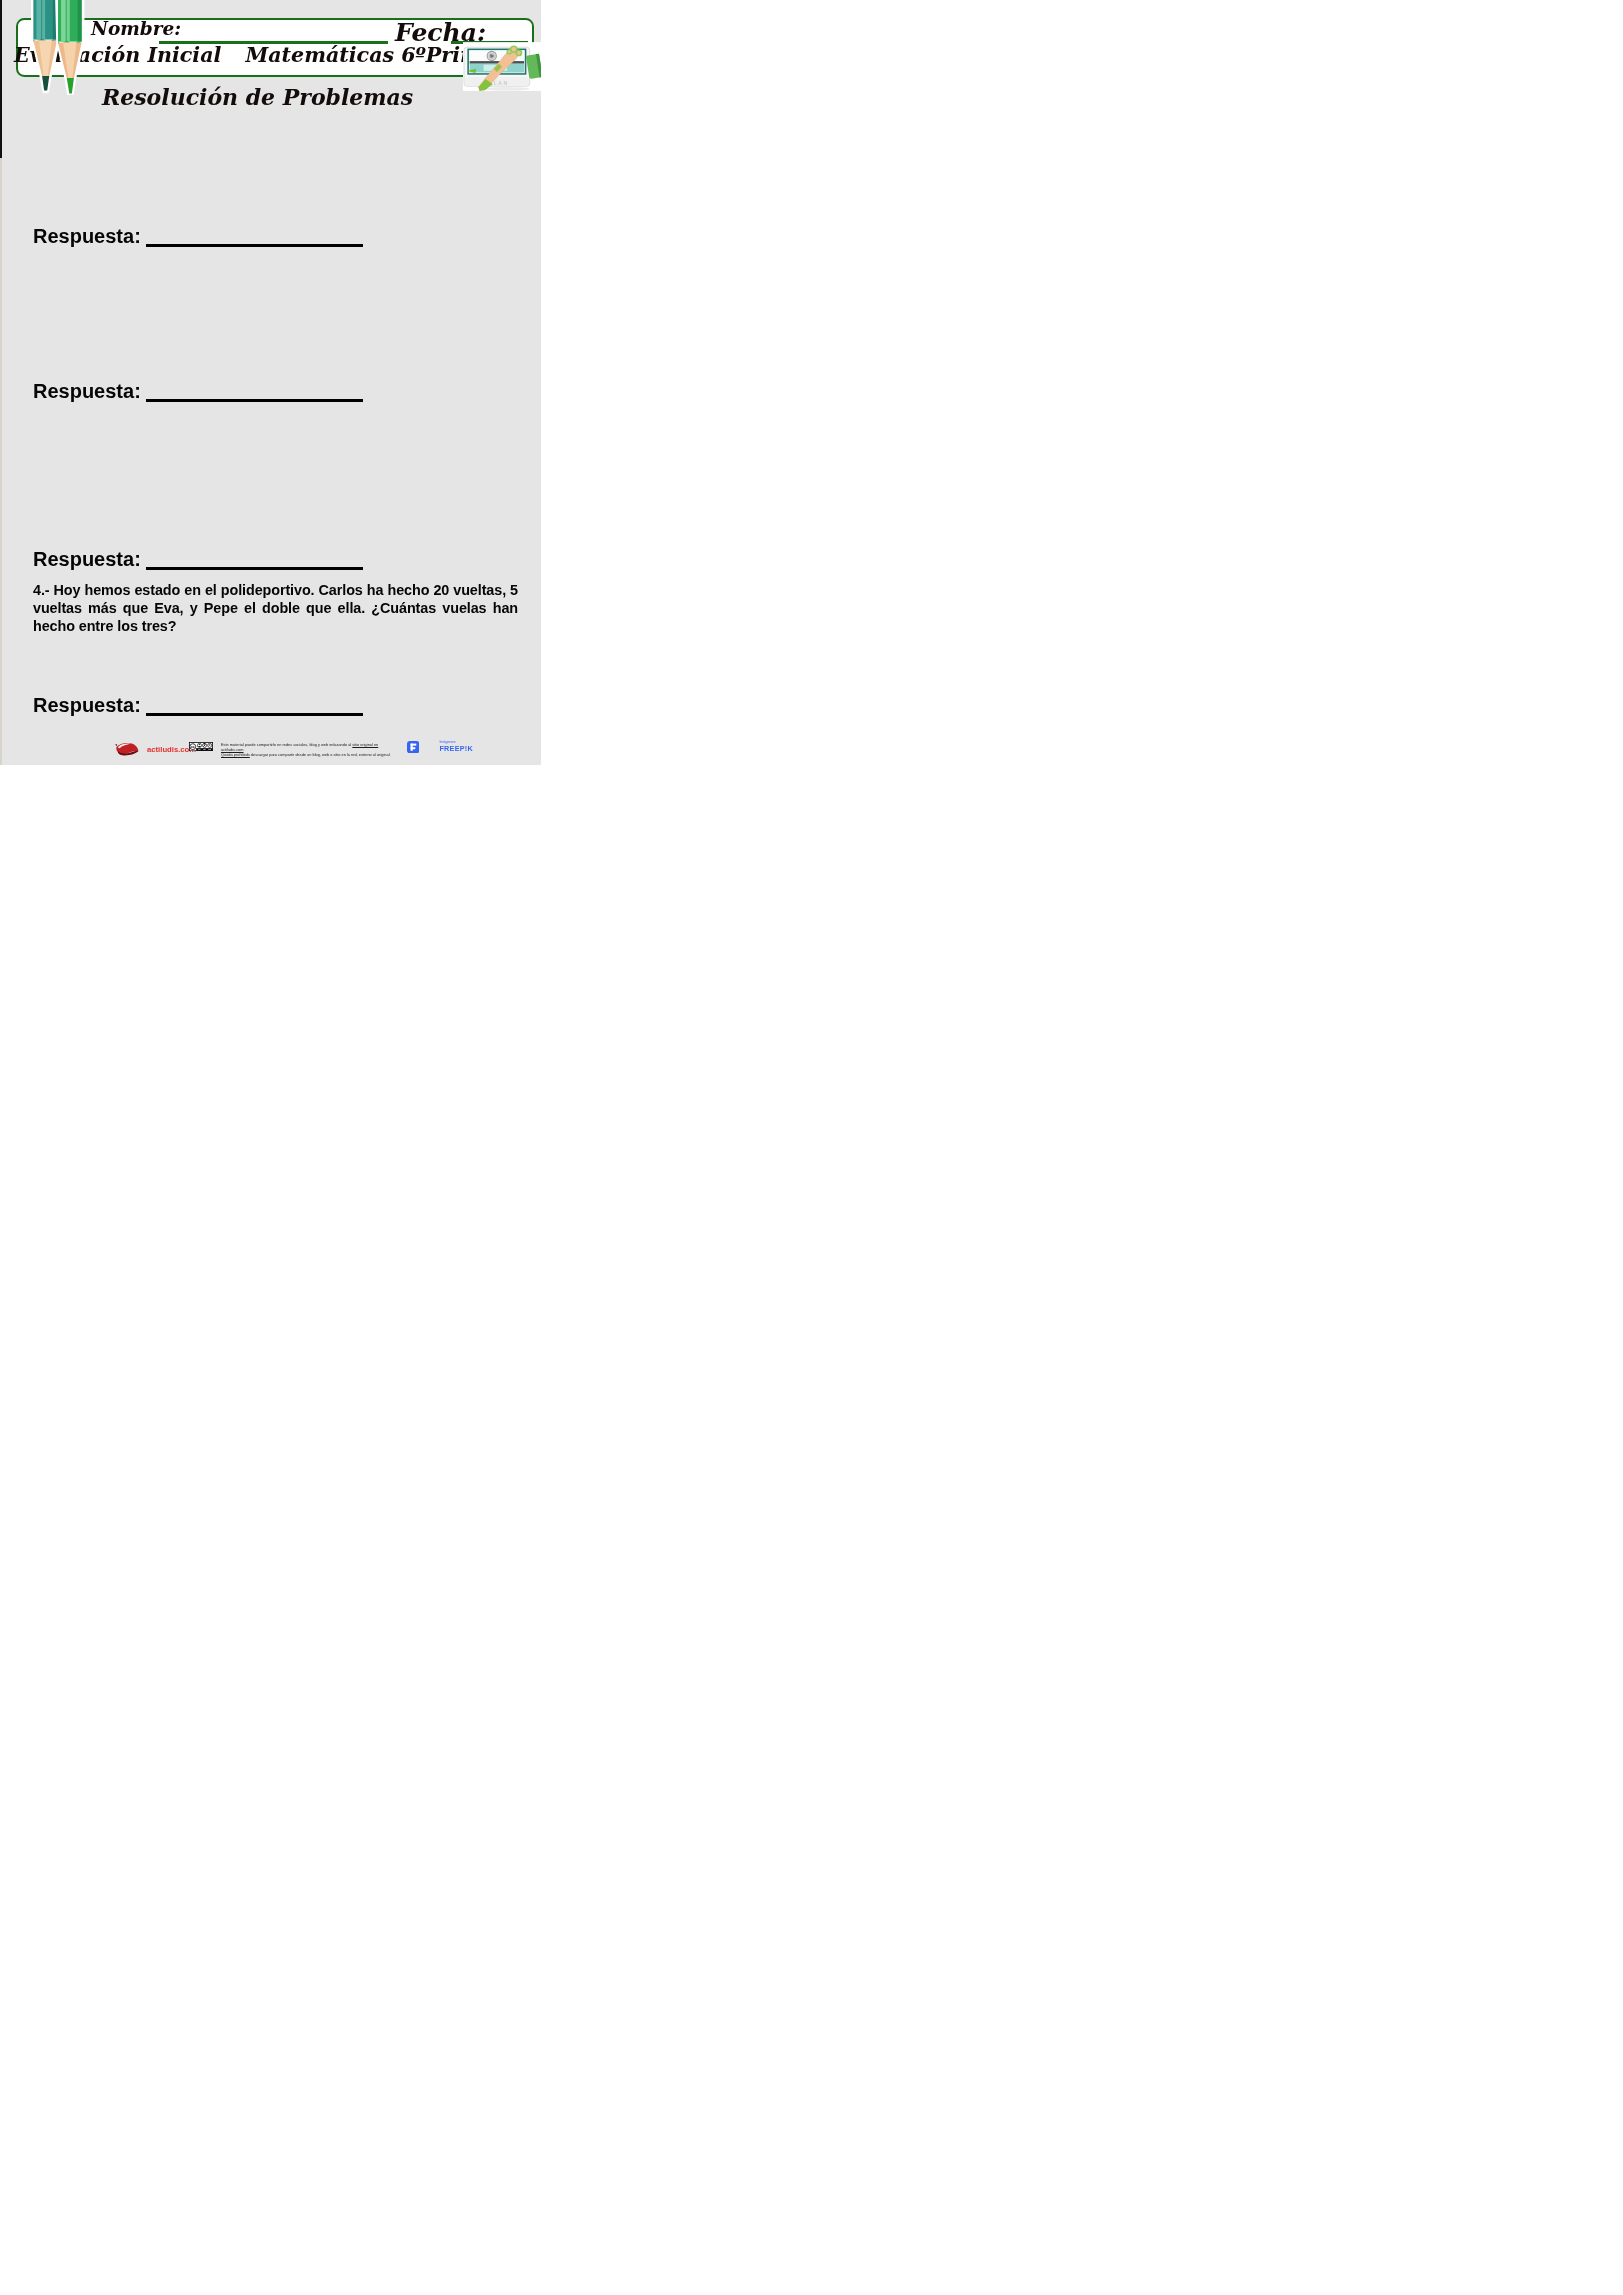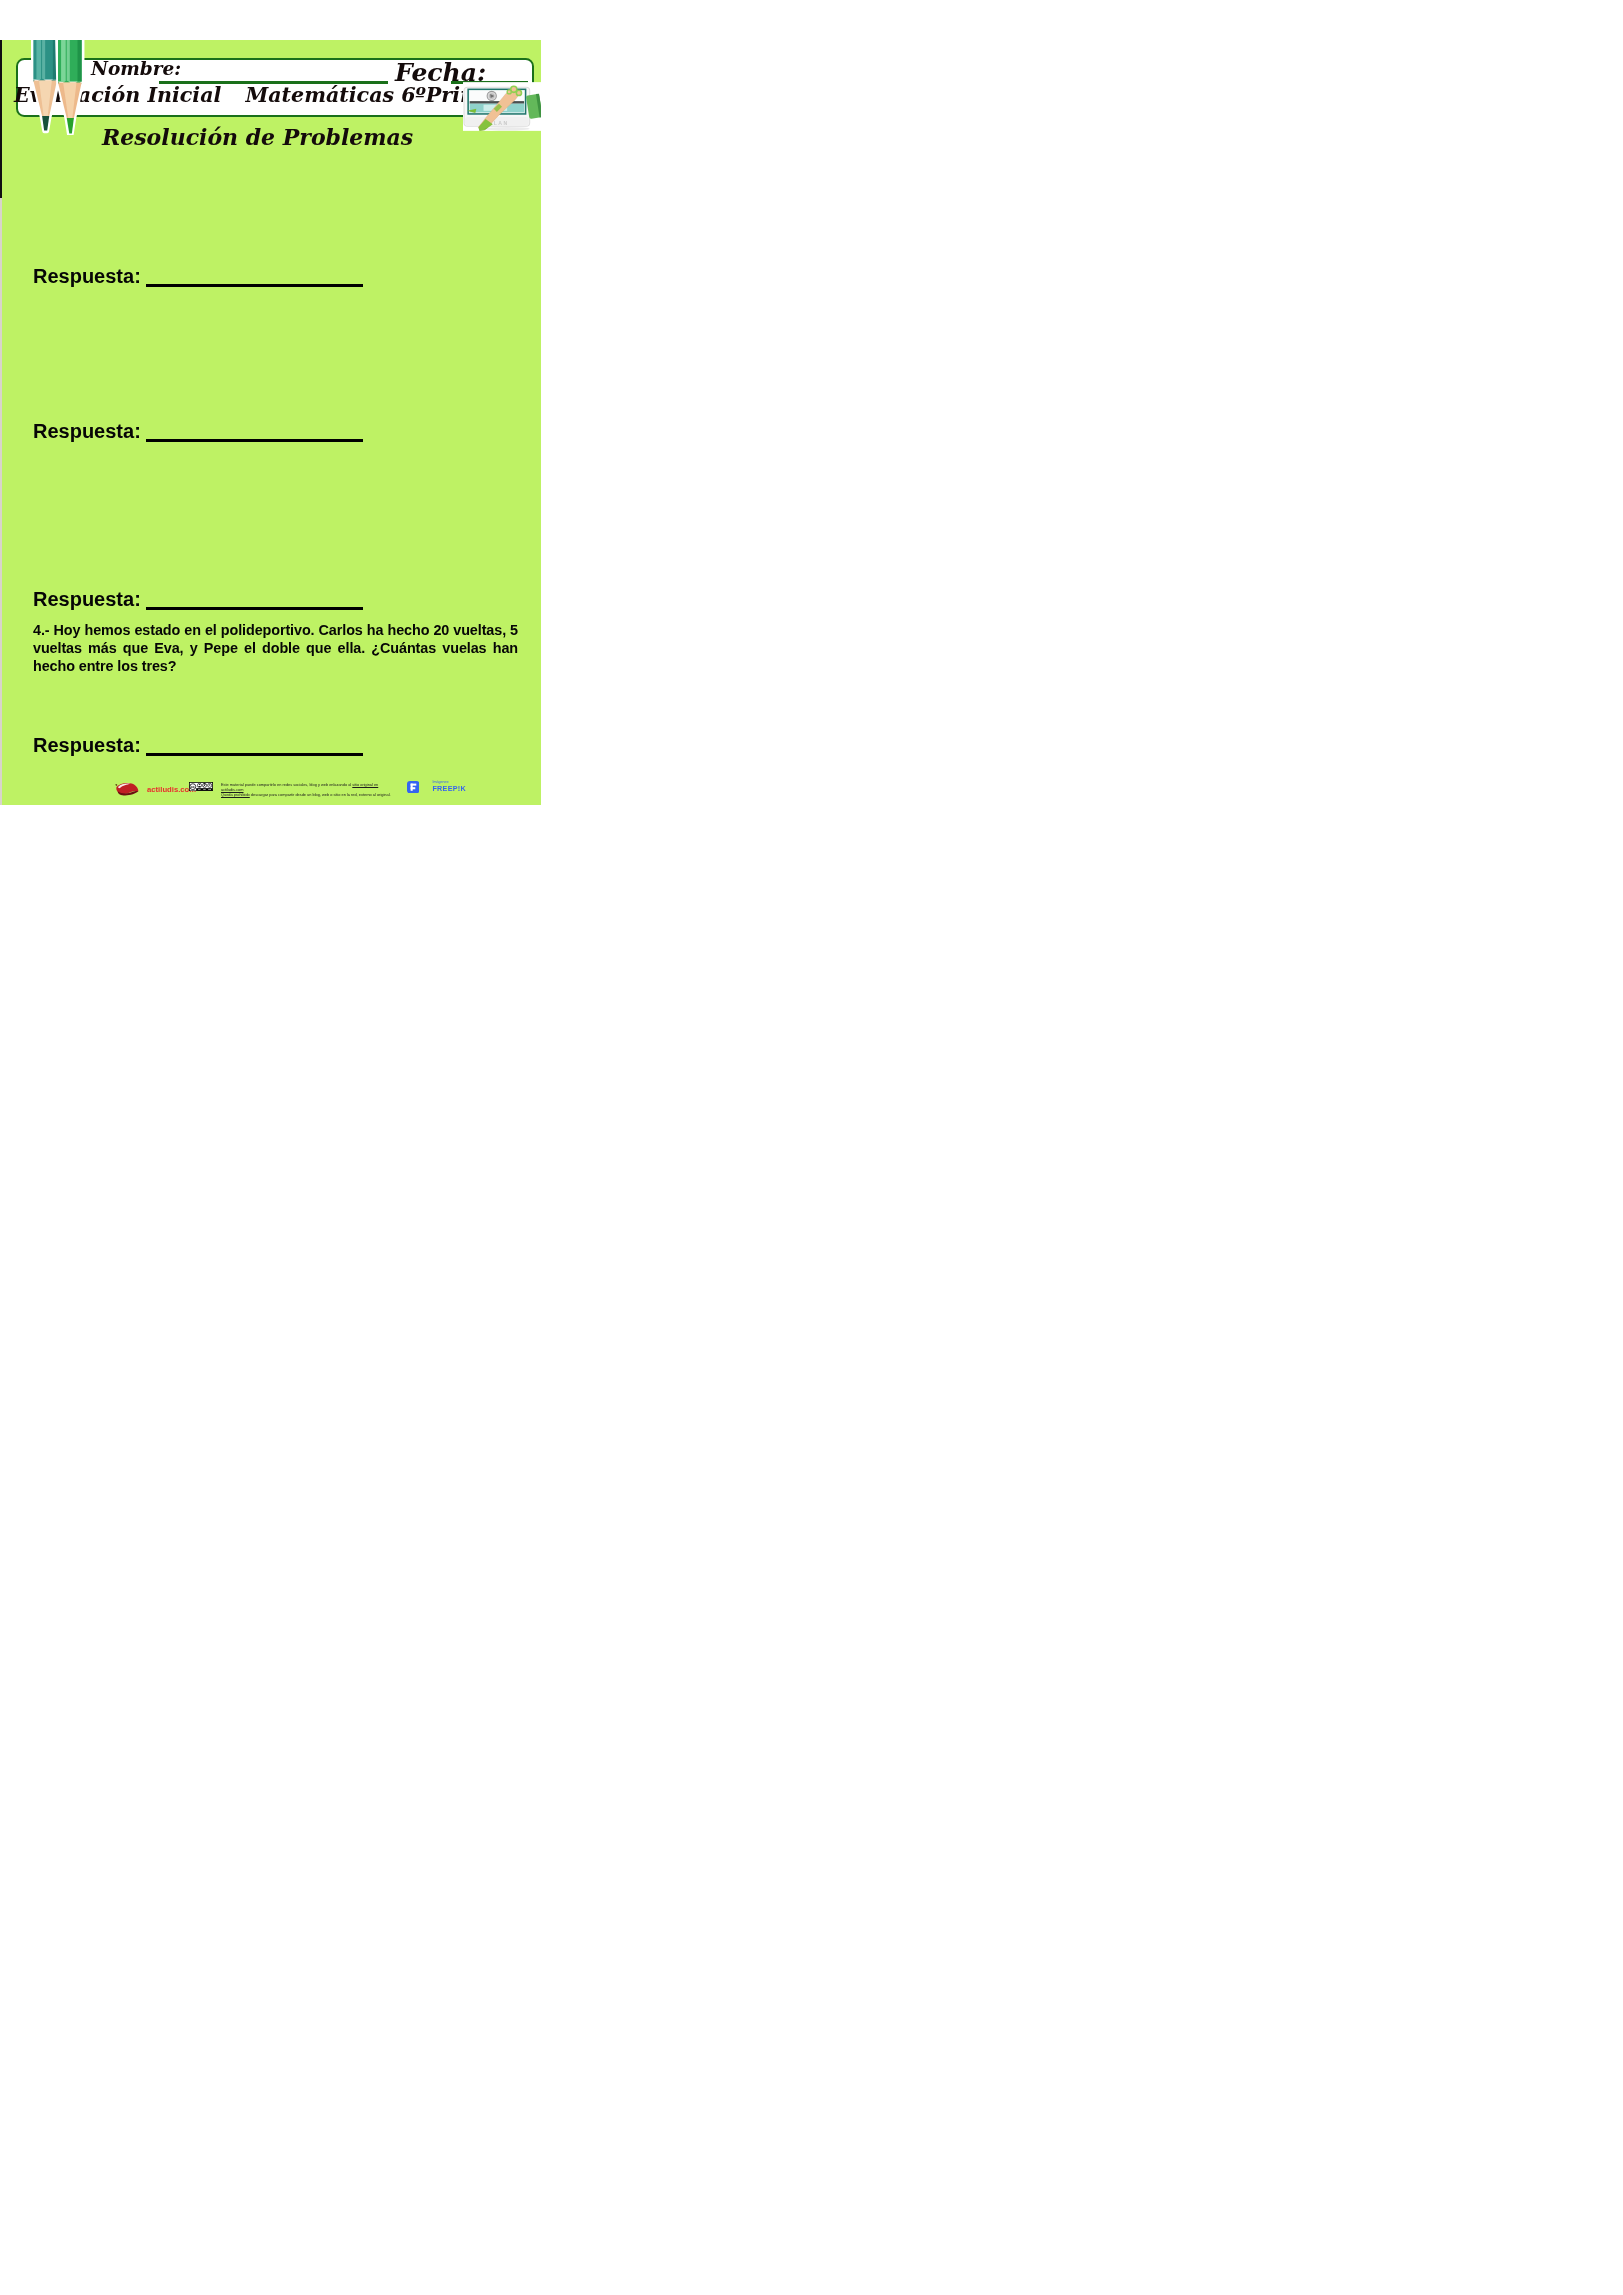--- a/index.html
+++ b/index.html
@@ -1,18 +1,18 @@
 <!DOCTYPE html>
 <html style="font-size:8.2px"><head>
 <meta charset="utf-8">
 <style>
   html,body{margin:0;padding:0;background:#ffffff;}
   .page{
-    position:relative;width:541px;height:765px;background:#bef264;
-    font-family:"Liberation Sans",sans-serif;overflow:hidden;color:#000;margin-top:40px;
+    position:relative;width:541px;height:765px;background:#e5e5e5;
+    font-family:"Liberation Sans",sans-serif;overflow:hidden;color:#000;
   }
   
   .edge-black{position:absolute;left:0;top:0;width:2.1px;height:158px;background:#101010;}
   .edge-gray{position:absolute;left:0;top:158px;width:2.1px;height:607px;background:#d8d4ca;}
 
   
   .header-box{
     position:absolute;left:15.5px;top:18px;width:514px;height:55px;
     border:2.1px solid #1a701a;border-radius:8.2px;background:#fff;
   }
@@ -47,21 +47,21 @@
   }
   .answer-line{display:inline-block;width:217px;height:2.6px;background:#000;margin-left:5.2px;margin-bottom:1px;}
 
   
   .footer{position:absolute;left:0;top:738px;width:541px;height:23px;}
   .chili{position:absolute;left:114px;top:3.1px;width:26px;height:16.5px;}
   .site{position:absolute;left:147px;top:6.7px;font-size:7.7px;font-weight:bold;color:#e8302e;}
   .ccbadge{position:absolute;left:189px;top:4.1px;width:24px;height:9.3px;}
   .license{position:absolute;left:221px;top:3.6px;width:170px;font-size:3.9px;line-height:5.2px;color:#1c1c1c;}
   .license .u{text-decoration:underline;}
-  .freepik{position:absolute;left:407px;top:2.6px;display:flex;align-items:center;gap:13px;}
+  .freepik{position:absolute;left:407px;top:2.6px;display:flex;align-items:center;gap:20px;}
   .fp-icon{width:12.4px;height:12.4px;}
   .fp-text{display:flex;flex-direction:column;line-height:1;}
   .fp-label{font-size:3.6px;color:#3565f0;margin-bottom:0.5px;}
   .fp-brand{font-size:7.2px;font-weight:bold;color:#3565f0;letter-spacing:0.3px;}
 </style>
 </head>
 <body>
 
 <div class="page">
 

